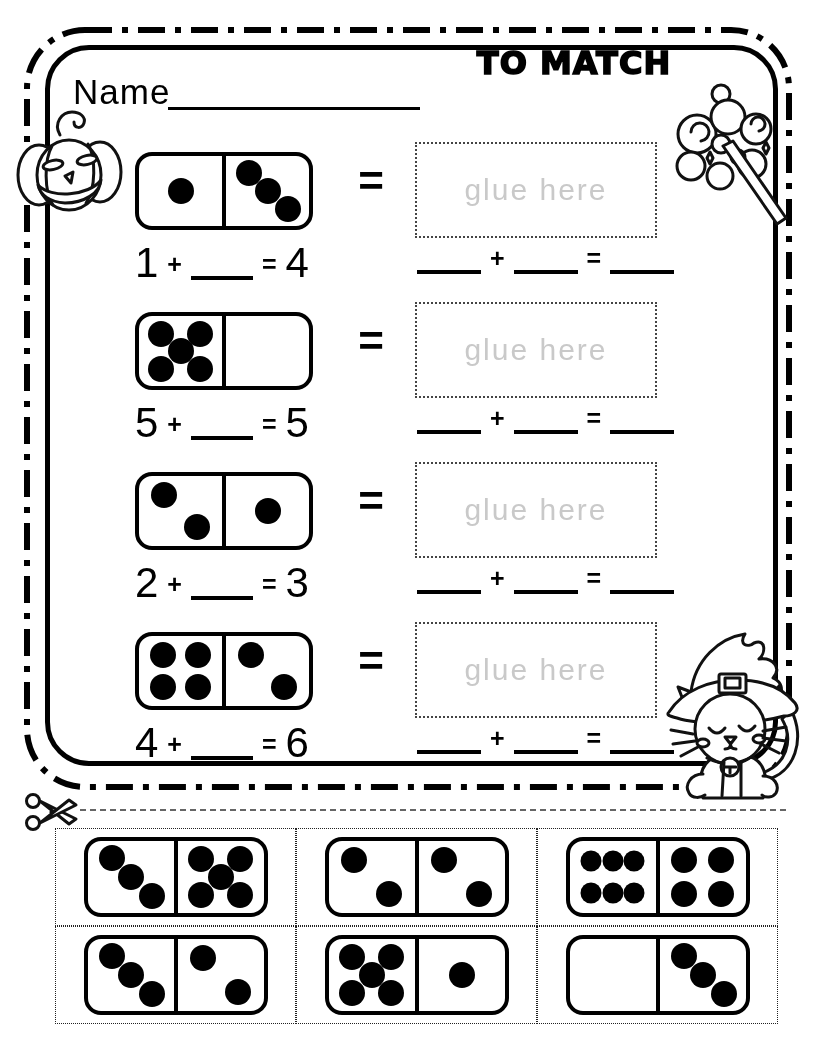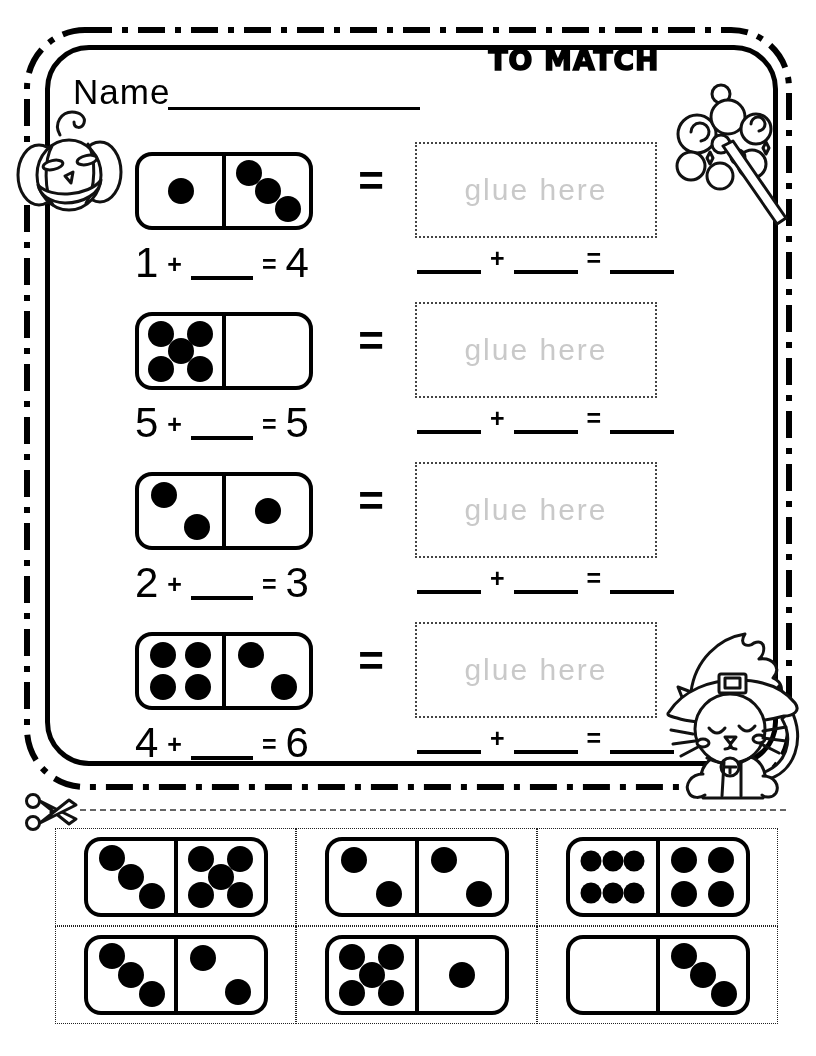--- a/index.html
+++ b/index.html
@@ -9,21 +9,21 @@
   
   .border-svg { position:absolute; left:0; top:0; width:816px; height:1056px; pointer-events:none; }
   .frame { position:absolute; left:45px; top:45px; width:733px; height:721px; border:5px solid #000; border-radius:44px; background:transparent; }
 
   
   .name-row { position:absolute; left:73px; top:72px; width:360px; height:44px; }
   .name-label { font-size:35px; letter-spacing:1px; color:#000000; }
   .name-line { position:absolute; left:95px; top:6px; width:252px; height:32px; border-bottom:3px solid #000; }
   .title { position:absolute; left:428px; top:46px; width:292px; text-align:center; font-family:"DejaVu Sans",sans-serif; font-weight:900; line-height:1.1; letter-spacing:1px; -webkit-text-stroke:1.6px #000; }
   .title .t1 { font-size:38px; }
-  .title .t2 { font-size:28px; }
+  .title .t2 { font-size:32px; }
 
   
   .prow { position:absolute; left:135px; width:545px; height:152px; }
   .row1 { top:142px; } .row2 { top:302px; } .row3 { top:462px; } .row4 { top:622px; }
 
   .domino { display:flex; background:#fff; border:4px solid #000; border-radius:17px; }
   .prow .domino { position:absolute; left:0; top:10px; width:178px; height:78px; }
   .half { flex:1; position:relative; }
   .half.left { border-right:4px solid #000; }
   .pip { position:absolute; width:26px; height:26px; background:#000; border-radius:50%; transform:translate(-50%,-50%); }

